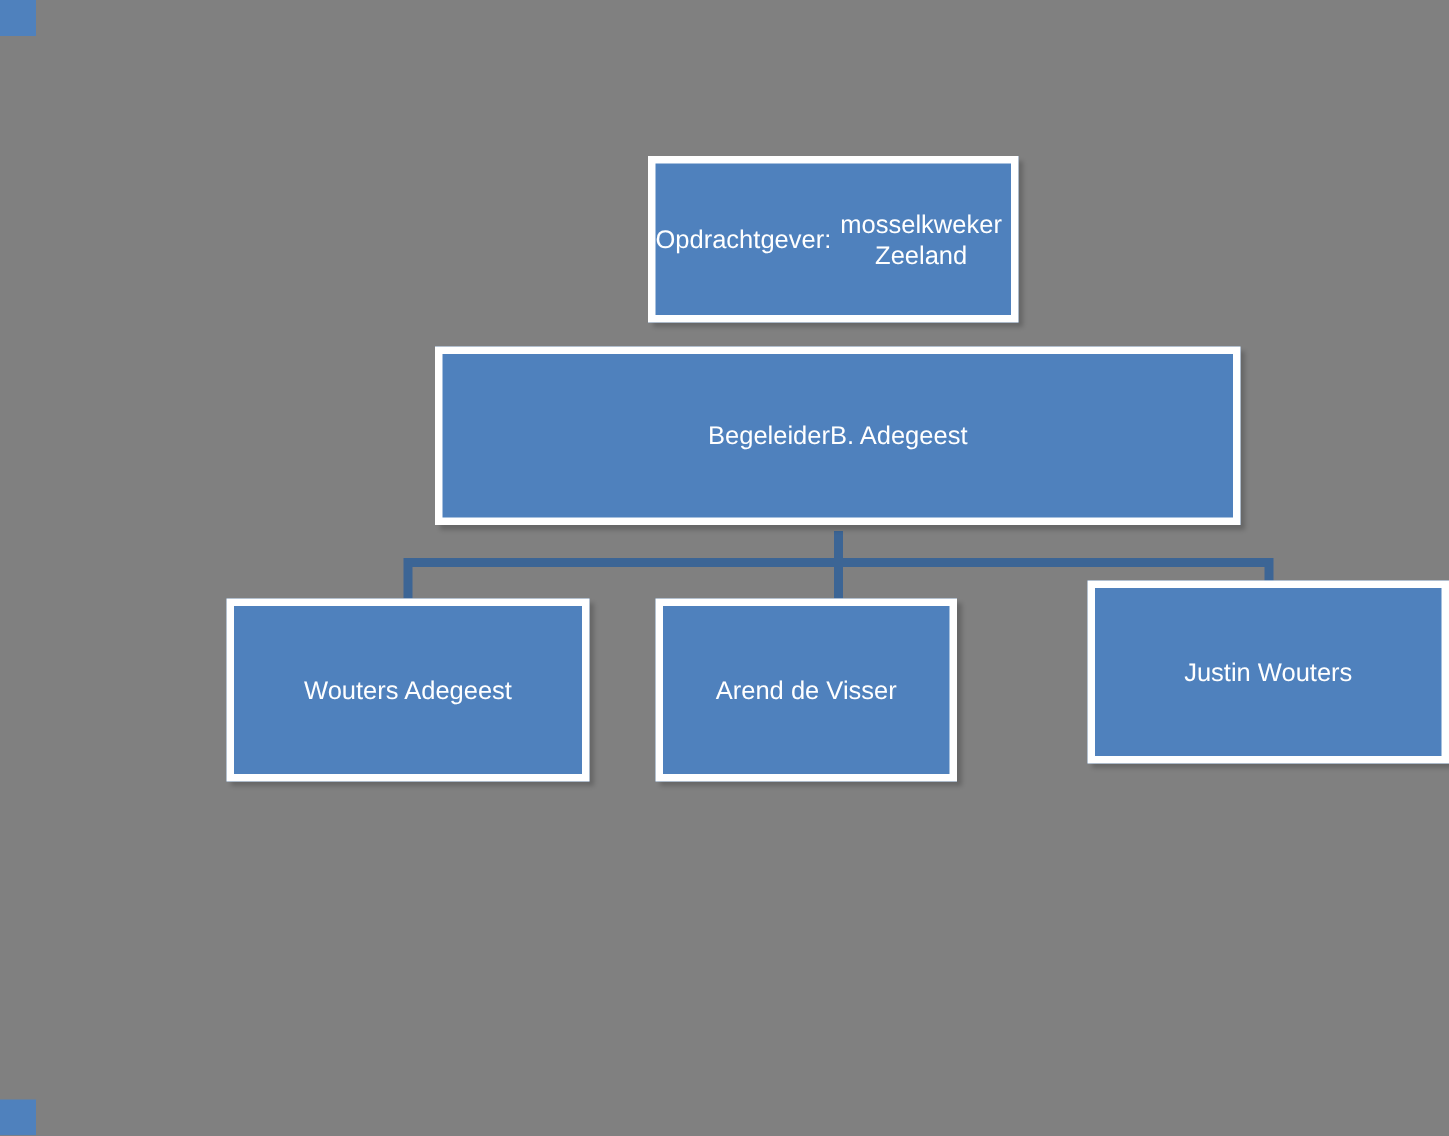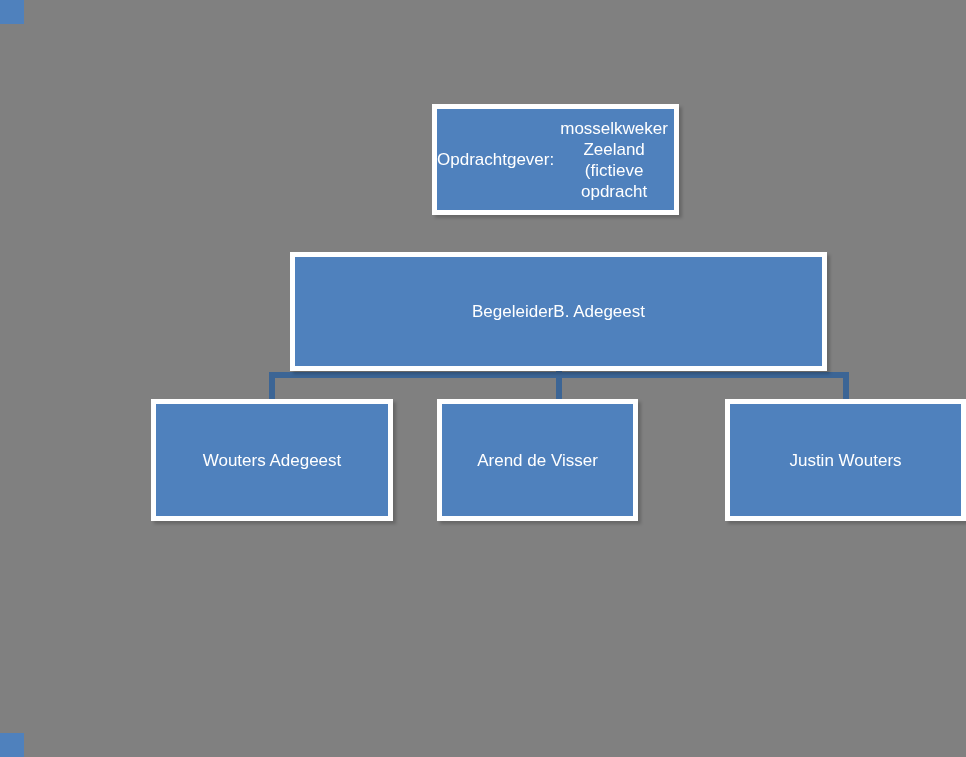--- a/index.html
+++ b/index.html
@@ -30,24 +30,24 @@
     display: flex;
     flex-direction: row;
     justify-content: center;
     align-items: center;
   }
   .node .para { margin: 0; }
   .node .para + .para { }
   .node .line { margin: 0; }
 
   #node-client     { left: 432px; top: 104px; width: 247px; height: 111px; }
-  #node-supervisor { left: 290px; top: 252px; width: 537px; height: 119px; }
+  #node-supervisor { left: 290px; top: 231px; width: 537px; height: 119px; }
   #node-member-0   { left: 151px; top: 399px; width: 242px; height: 122px; }
   #node-member-1   { left: 437px; top: 399px; width: 201px; height: 122px; }
-  #node-member-2   { left: 725px; top: 399px; width: 241px; height: 122px; }
+  #node-member-2   { left: 725px; top: 387px; width: 241px; height: 122px; }
 
   
   .connector {
     position: absolute;
     background: #3C6595;
   }
   #conn-vertical-mid   { left: 556px; top: 354px; width: 6px;   height: 45px; }
   #conn-horizontal     { left: 269px; top: 372px; width: 580px; height: 6px;  }
   #conn-drop-left      { left: 269px; top: 378px; width: 6px;   height: 21px; }
   #conn-drop-right     { left: 843px; top: 378px; width: 6px;   height: 21px; }
@@ -72,21 +72,20 @@
 
   <div class="connector" id="conn-vertical-mid"></div>
   <div class="connector" id="conn-horizontal"></div>
   <div class="connector" id="conn-drop-left"></div>
   <div class="connector" id="conn-drop-right"></div>
 
   <div class="node" id="node-client">
     <div class="para">Opdrachtgever:</div>
     <div class="para">
       <div class="line">mosselkweker Zeeland</div>
-      <div class="line">(fictieve opdracht</div>
     </div>
   </div>
 
   <div class="node" id="node-supervisor">
     <div class="para">Begeleider</div>
     <div class="para">B. Adegeest</div>
   </div>
 
   <div class="node" id="node-member-0">
     <div class="para">Wouters Adegeest</div>

